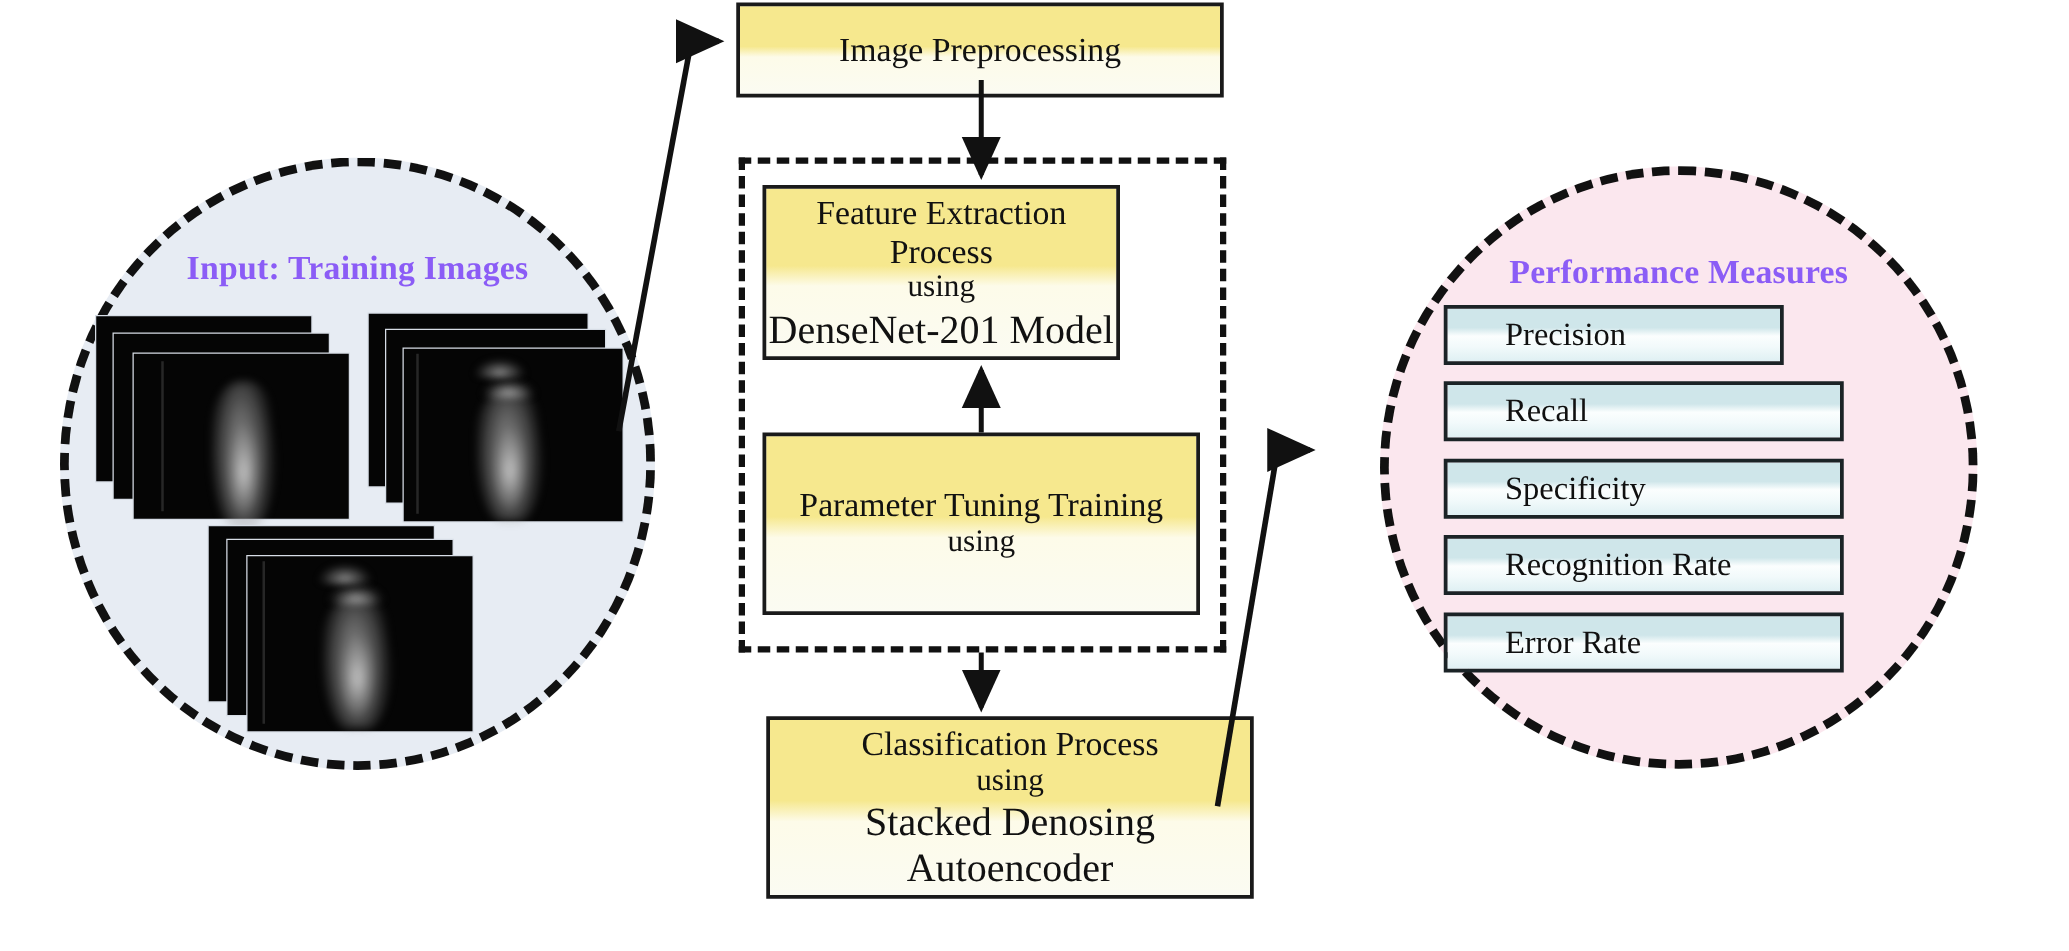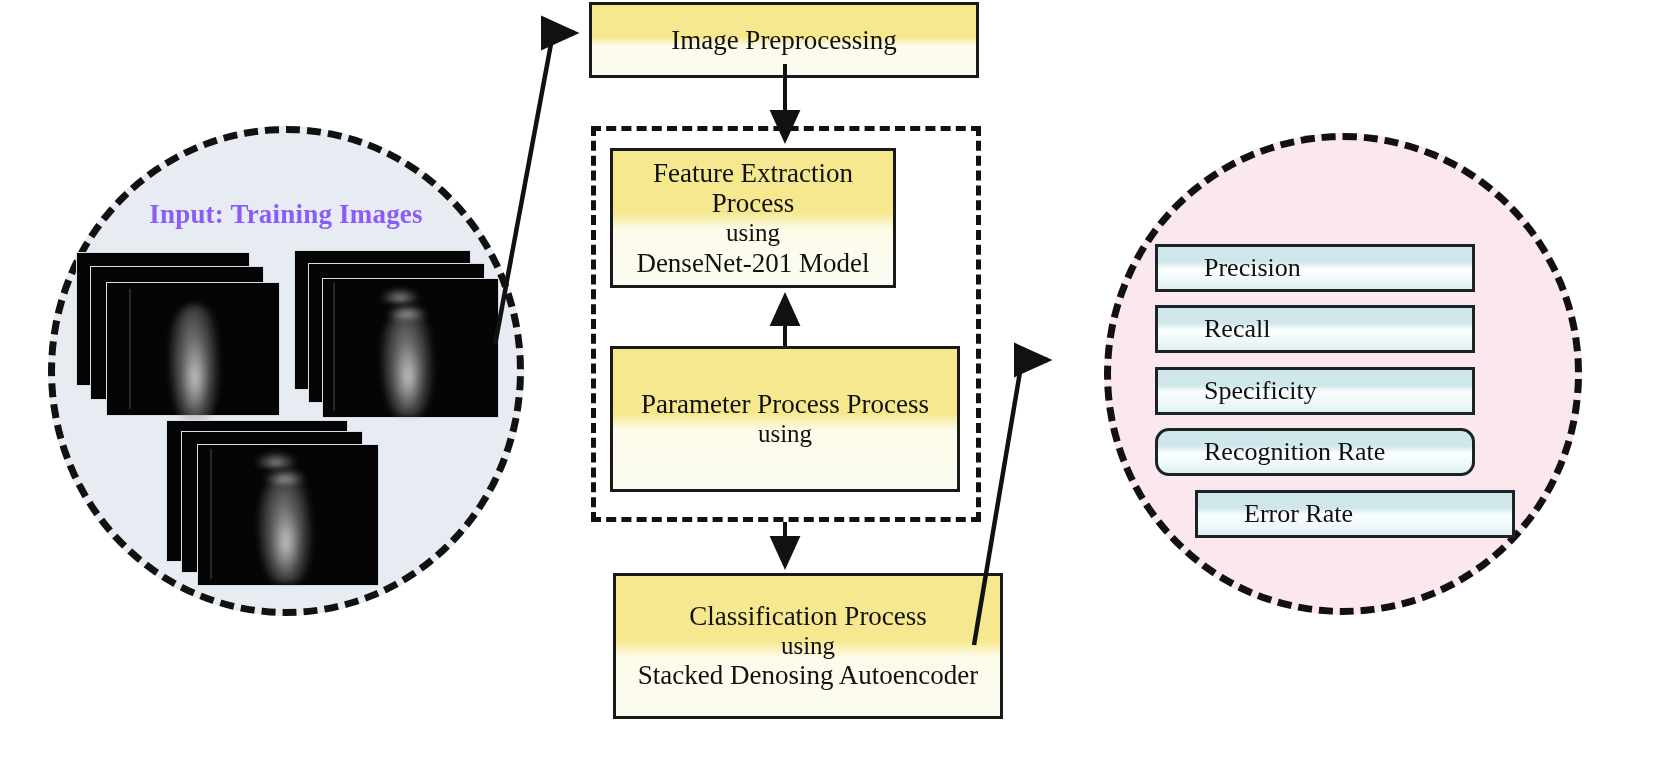--- a/index.html
+++ b/index.html
@@ -62,21 +62,21 @@
     border:3px solid #1a1a1a;
     background:linear-gradient(to bottom,
         #f6e88e 0%, #f6e88e 46%,
         #fdfbe9 58%, #fbfbf2 100%);
     display:flex;flex-direction:column;
     align-items:center;justify-content:center;
     color:#111;text-align:center;line-height:1.14;
   }
   .ybox .l1{font-size:27px;}
   .ybox .l2{font-size:25px;}
-  .ybox .l3{font-size:27px;}
+  .ybox .l3{font-size:32px;}
 
   
   #group-box{
     position:absolute;left:591px;top:126px;width:390px;height:396px;
     border:5px dashed #111111;box-sizing:border-box;background:transparent;
   }
 
   
   .mbox{
     position:absolute;box-sizing:border-box;
@@ -139,49 +139,50 @@
     <div class="l1">Image Preprocessing</div>
   </div>
 
   <div class="ybox" id="box-feature" style="left:610px;top:148px;width:286px;height:140px;">
     <div class="l1">Feature Extraction Process</div>
     <div class="l2">using</div>
     <div class="l3">DenseNet-201 Model</div>
   </div>
 
   <div class="ybox" id="box-tuning" style="left:610px;top:346px;width:350px;height:146px;">
-    <div class="l1">Parameter Process Process</div>
+    <div class="l1">Parameter Tuning Training</div>
     <div class="l2">using</div>
   </div>
 
   <div class="ybox" id="box-classification" style="left:613px;top:573px;width:390px;height:146px;">
     <div class="l1">Classification Process</div>
     <div class="l2">using</div>
     <div class="l3">Stacked Denosing Autoencoder</div>
   </div>
 
   <div id="output-circle" class="circle">
-
-    <div class="mbox" style="left:44px;top:104px;width:320px;height:48px;">
+    <div class="circle-title" style="top:62px;">Performance Measures</div>
+
+    <div class="mbox" style="left:44px;top:104px;width:272px;height:48px;">
         <span>Precision</span>
       </div>
 
     <div class="mbox" style="left:44px;top:165px;width:320px;height:48px;">
         <span>Recall</span>
       </div>
 
     <div class="mbox" style="left:44px;top:227px;width:320px;height:48px;">
         <span>Specificity</span>
       </div>
 
-    <div class="mbox" style="left:44px;top:288px;width:320px;height:48px;border-radius:14px;">
+    <div class="mbox" style="left:44px;top:288px;width:320px;height:48px;">
         <span>Recognition Rate</span>
       </div>
 
-    <div class="mbox" style="left:44px;top:350px;width:320px;height:48px;margin-left:40px;">
+    <div class="mbox" style="left:44px;top:350px;width:320px;height:48px;">
         <span>Error Rate</span>
       </div>
   </div>
 
   <svg id="connectors" viewBox="0 0 1655 761">
     <defs>
       <marker id="ah" markerWidth="9" markerHeight="9" refX="7.6" refY="4.5" orient="auto" markerUnits="strokeWidth">
         <path d="M0,0.6 L8.6,4.5 L0,8.4 z" fill="#111111"></path>
       </marker>
     </defs>

